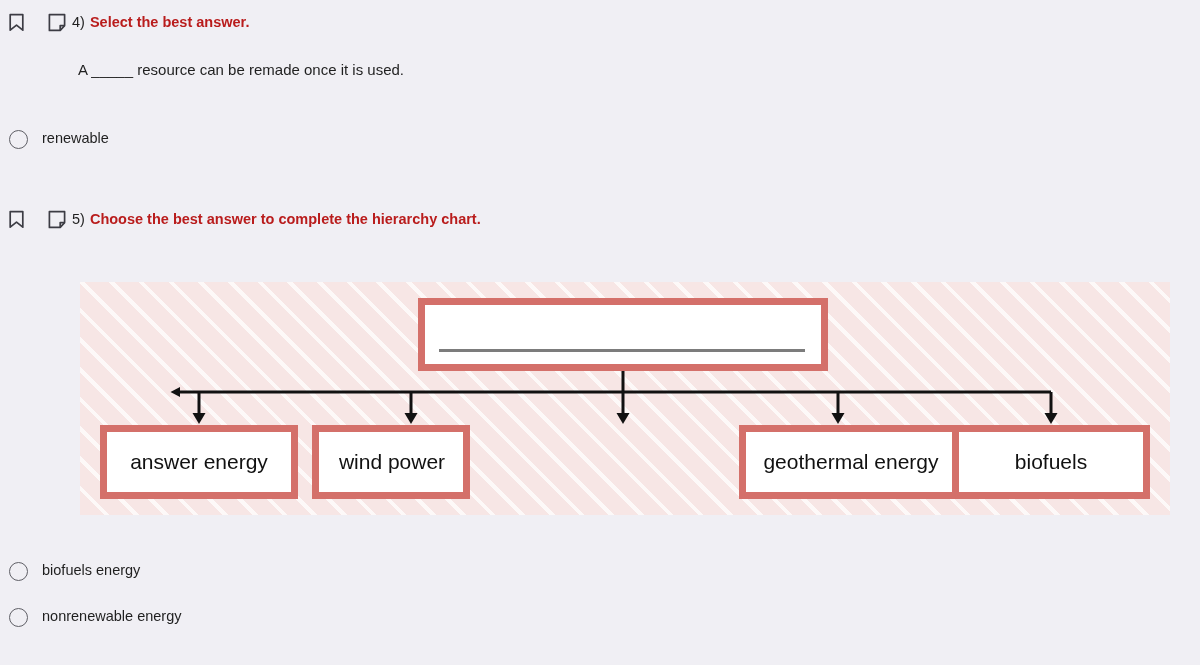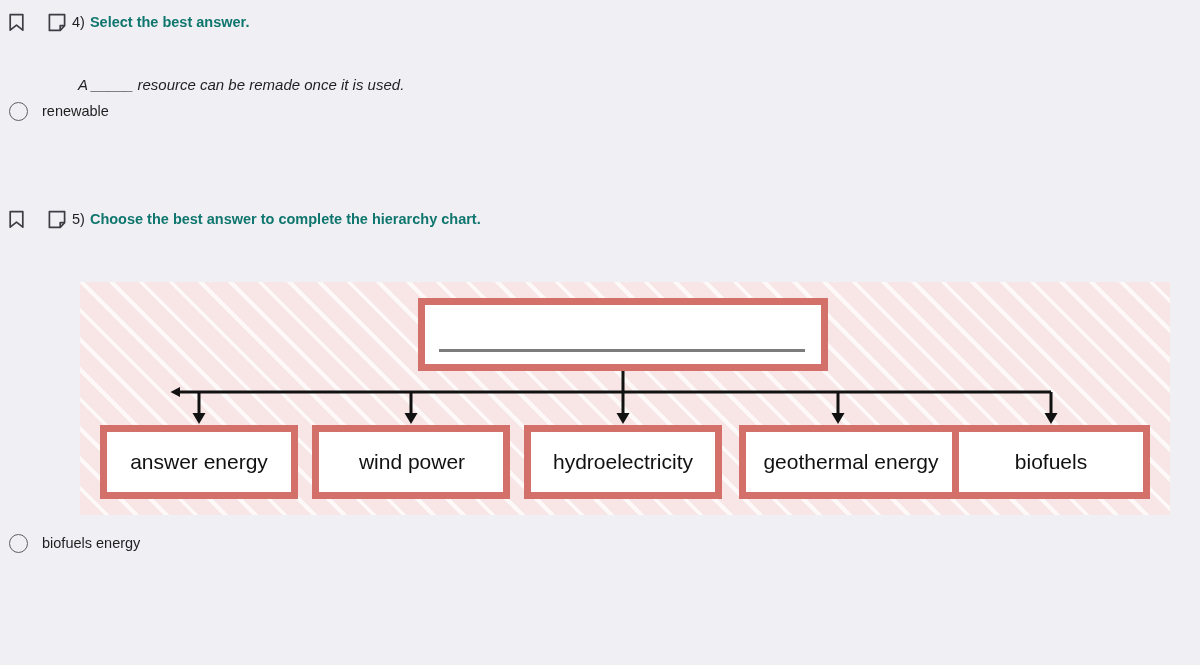--- a/index.html
+++ b/index.html
@@ -38,39 +38,40 @@
   .q-icon.second { width: 34px; padding-left: 10px; }
   .q-num {
     font-size: 14.5px;
     color: #1f1f1f;
     font-weight: 400;
     margin-right: 5px;
     white-space: nowrap;
   }
   .q-title {
     font-size: 14.5px;
-    color: #0f766e;
+    color: #b91c1c;
     font-weight: bold;
     white-space: nowrap;
   }
 
   
   .prompt {
     position: absolute;
     font-size: 15px;
     color: #1f1f1f;
     white-space: nowrap;
   }
 
   
   .opt {
     position: absolute;
     display: flex;
-    align-items: center;
+    align-items: flex-start;
     height: 26px;
+    margin-top: 32px;
   }
   .radio {
     width: 19px;
     height: 19px;
     border: 1.7px solid #5f5f66;
     border-radius: 50%;
     background: transparent;
     flex: none;
     margin-left: 9px;
   }
@@ -132,21 +133,21 @@
   .blank-line {
     display: block;
     margin: 0 0 12px 14px;
     width: 366px;
     height: 3px;
     background: #7c7c7c;
   }
 
   .node.leaf { height: 74px; top: 143px; }
   .leaf-0 { left: 20px;  width: 198px; }
-  .leaf-1 { left: 232px; width: 198px; padding-left: 8px; }
+  .leaf-1 { left: 232px; width: 158px; padding-left: 8px; }
   .leaf-2 { left: 444px; width: 198px; }
   .leaf-3 { left: 659px; width: 224px; }
   .leaf-4 { left: 872px; width: 198px; justify-content: center; }
 
 </style>
 </head>
 <body>
 
 <div class="page">
 
@@ -159,21 +160,21 @@
     <span class="q-icon second">
       <svg width="18" height="19" viewBox="0 0 18 19" aria-hidden="true">
         <path d="M1.4 1.6 h15.2 v11 l-4.4 4.8 h-10.8 z" fill="none" stroke="#3c3c44" stroke-width="1.7" stroke-linejoin="round"></path>
         <path d="M16.6 12.6 h-4.4 v4.8" fill="none" stroke="#3c3c44" stroke-width="1.7" stroke-linejoin="round"></path>
       </svg>
     </span>
     <span class="q-num">4)</span>
     <span class="q-title">Select the best answer.</span>
   </div>
 
-  <div class="prompt" style="left:78px; top:76px;font-style:italic;">A _____ resource can be remade once it is used.</div>
+  <div class="prompt" style="left:78px; top:61px;">A _____ resource can be remade once it is used.</div>
 
   <div class="opt" style="left:0px; top:98px;">
     <span class="radio"></span>
     <span class="opt-label">renewable</span>
   </div>
 
 
   <div class="q-header" style="left:0px; top:207px;">
     <span class="q-icon first">
       <svg width="17" height="19" viewBox="0 0 17 19" aria-hidden="true">
@@ -219,32 +220,33 @@
     <div class="node root">
       <span class="blank-line"></span>
     </div>
 
     <div class="node leaf leaf-0">
       <span>answer energy</span>
     </div>
     <div class="node leaf leaf-1">
       <span>wind power</span>
     </div>
-    <div class="node leaf leaf-2">
-      <span>hydroelectricity</span>
-    </div>
     <div class="node leaf leaf-3">
       <span>geothermal energy</span>
     </div>
     <div class="node leaf leaf-4">
       <span>biofuels</span>
     </div>
 
   </div>
 
   <div class="opt" style="left:0px; top:530px;">
     <span class="radio"></span>
     <span class="opt-label">biofuels energy</span>
   </div>
 
+  <div class="opt" style="left:0px; top:576px;">
+    <span class="radio"></span>
+    <span class="opt-label">nonrenewable energy</span>
+  </div>
 
 
 </div>
 
 </body></html>

